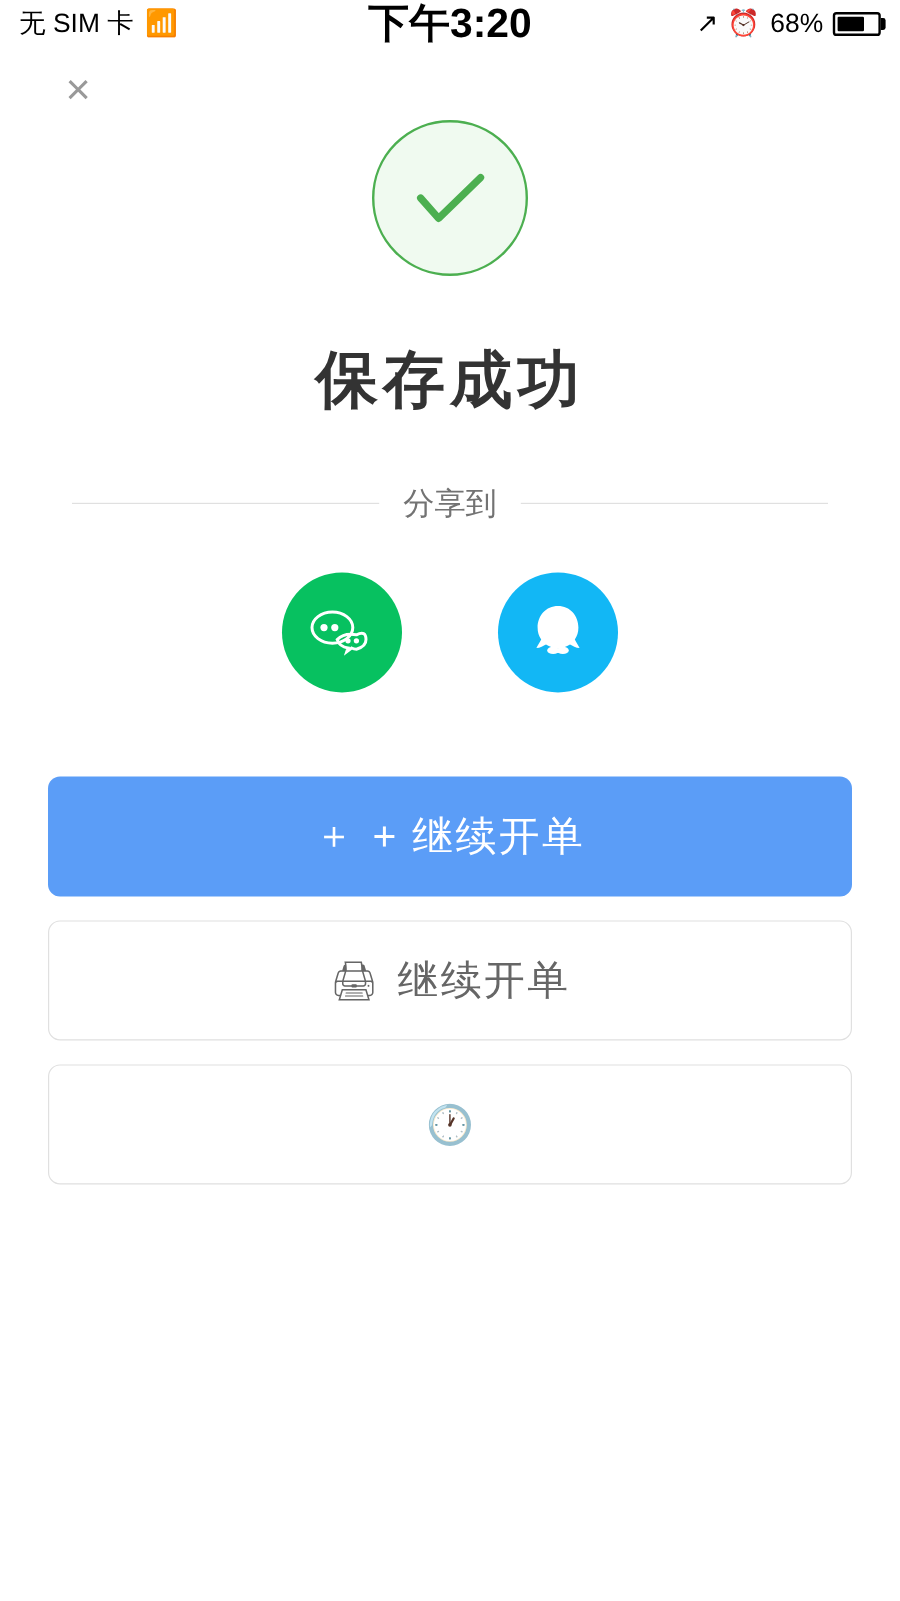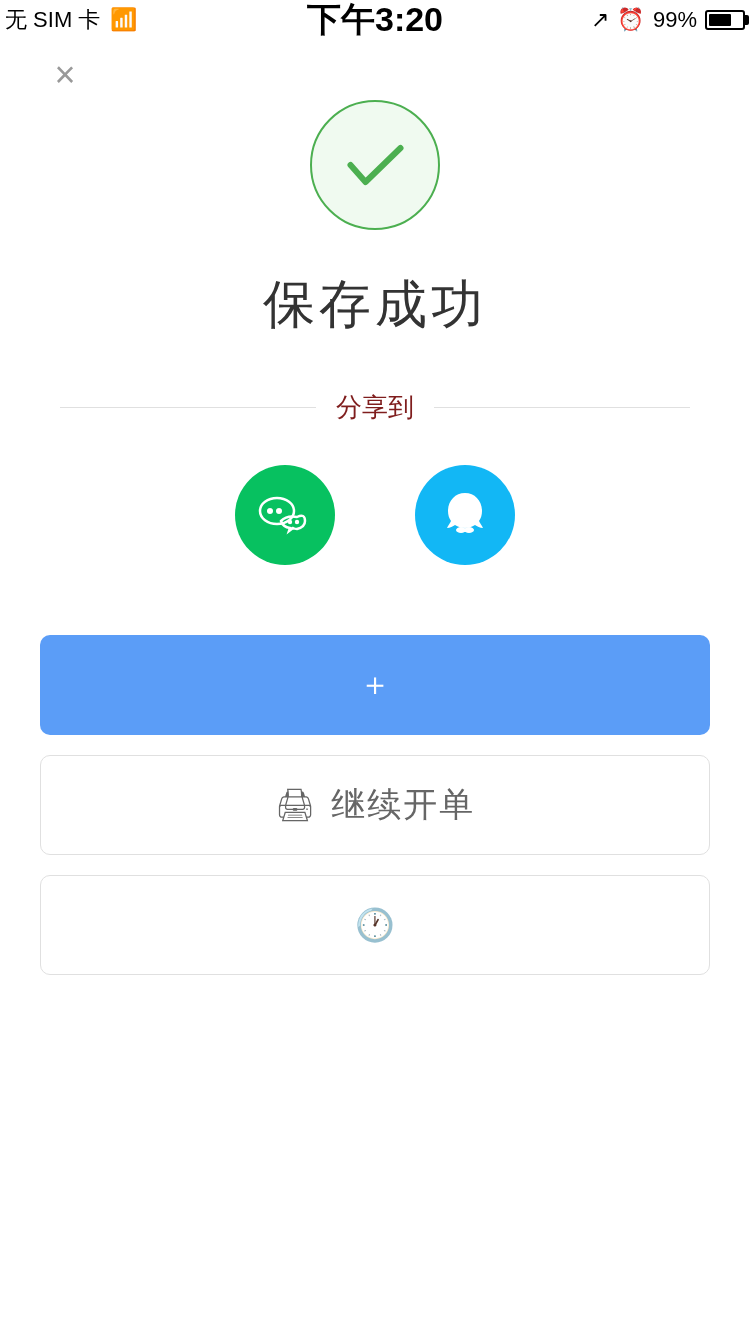--- a/index.html
+++ b/index.html
@@ -18,21 +18,21 @@
       overflow-x: hidden;
     }
 
     
     .status-bar {
       width: 100%;
       height: 40px;
       display: flex;
       align-items: center;
       justify-content: space-between;
-      padding: 0 5px;
+      padding: 0 16px;
       font-size: 24px;
       color: #000;
     }
 
     .status-left {
       display: flex;
       align-items: center;
       gap: 10px;
       font-size: 22px;
       font-weight: 500;
@@ -162,44 +162,45 @@
       height: 5px;
       background: #4caf50;
       transform: rotate(-55deg);
       transform-origin: left center;
       border-radius: 3px;
     }
 
     
     .success-title {
       font-size: 52px;
-      font-weight: 400;
+      font-weight: 700;
       color: #333;
       margin-bottom: 50px;
       letter-spacing: 4px;
+      margin-top: 12px;
     }
 
     
     .share-divider {
       width: 100%;
       display: flex;
       align-items: center;
       padding: 0 60px;
       margin-bottom: 40px;
     }
 
     .divider-line {
       flex: 1;
       height: 1px;
       background: #e0e0e0;
     }
 
     .share-label {
       font-size: 26px;
-      color: #7f1d1d;
+      color: #737373;
       padding: 0 20px;
     }
 
     
     .share-icons {
       display: flex;
       gap: 80px;
       margin-bottom: 70px;
     }
 
@@ -281,21 +282,21 @@
 
 <div class="status-bar">
   <div class="status-left">
     <span>无 SIM 卡</span>
     <span class="wifi-icon">📶</span>
   </div>
   <div class="status-center">下午3:20</div>
   <div class="status-right">
     <span>↗</span>
     <span>⏰</span>
-    <span>99%</span>
+    <span>68%</span>
     <div class="battery-container">
       <div class="battery-bar">
         <div class="battery-fill"></div>
       </div>
     </div>
   </div>
 </div>
 
 <div class="close-btn">
   <span class="close-x">×</span>
@@ -337,20 +338,21 @@
         <ellipse cx="32" cy="43" rx="5" ry="3" fill="white"></ellipse>
         <rect x="23" y="42" width="10" height="3" fill="white"></rect>
       </svg>
     </div>
   </div>
 
   <div class="actions">
 
     <button class="action-btn btn-primary">
       <span class="btn-icon">＋</span>
+      <span class="btn-text">+ 继续开单</span>
     </button>
 
     <button class="action-btn btn-secondary">
       <span class="btn-icon">🖨</span>
       <span class="btn-text">继续开单</span>
     </button>
 
     <button class="action-btn btn-secondary">
       <span class="btn-icon">🕐</span>
     </button>

